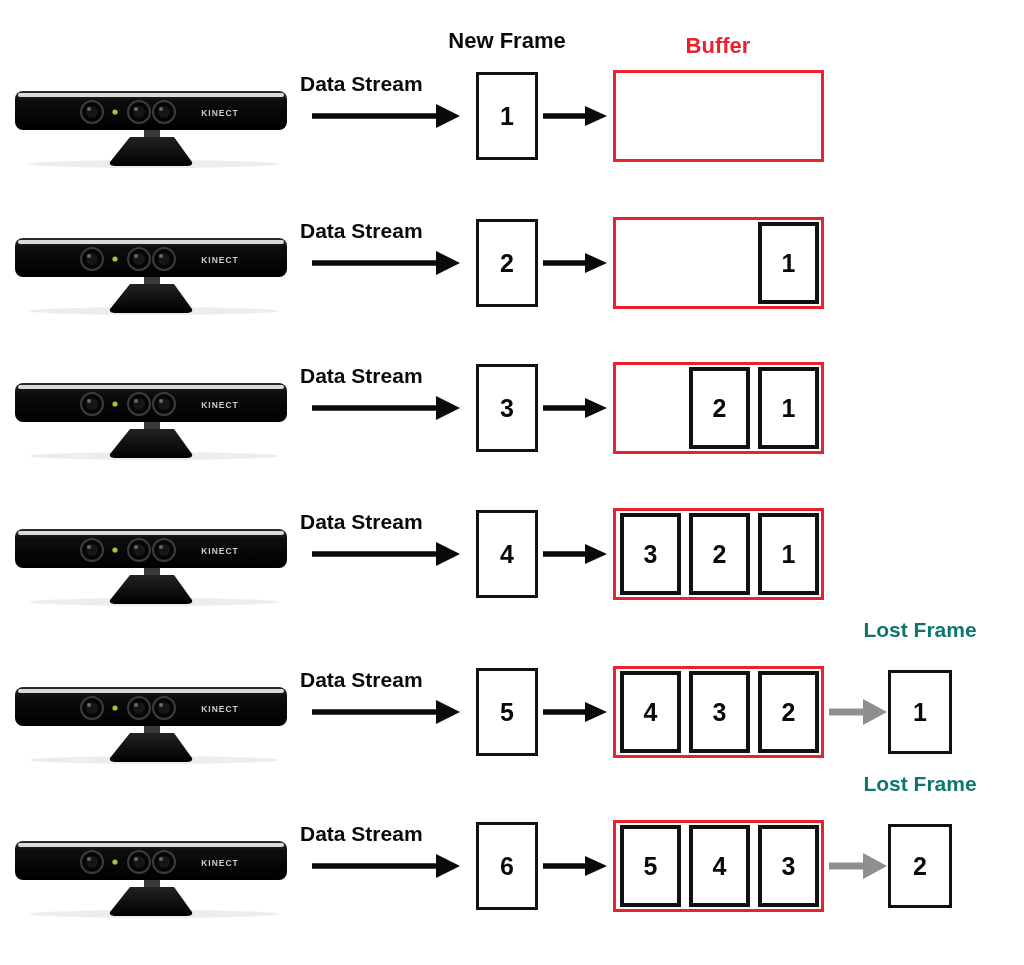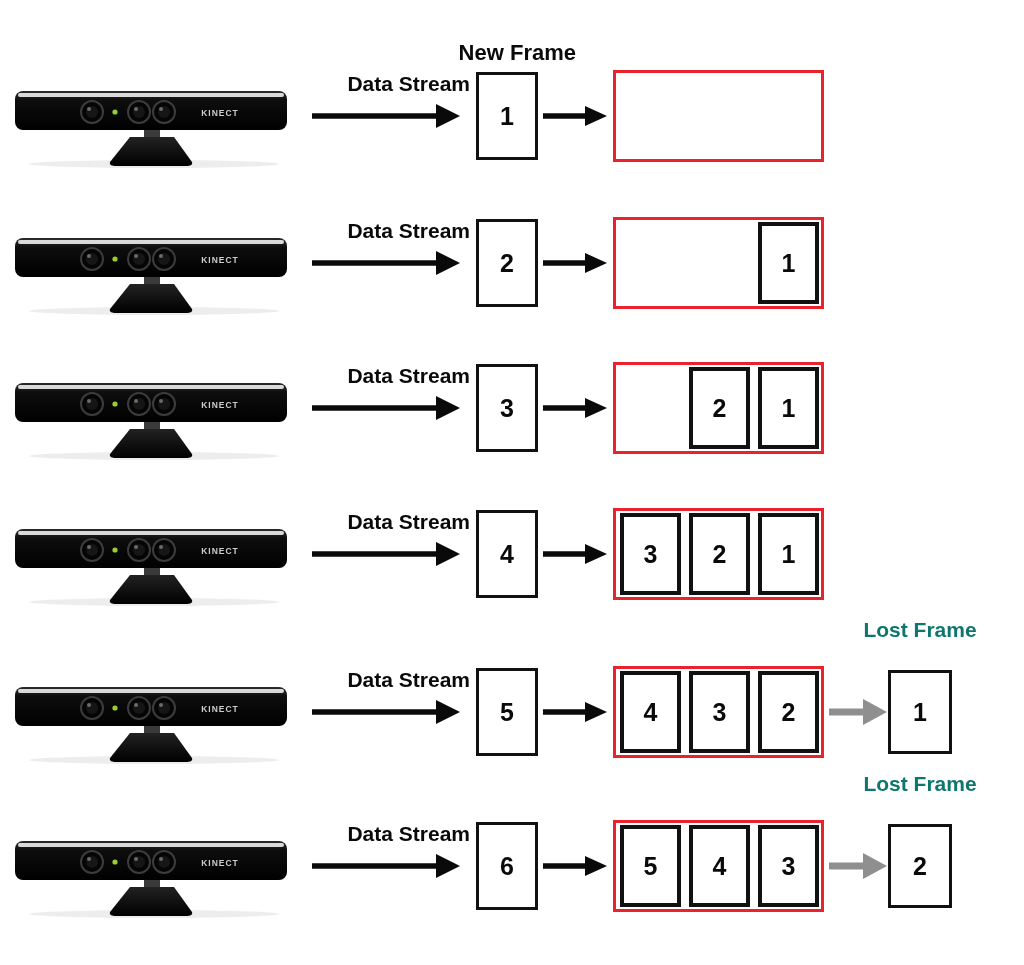--- a/index.html
+++ b/index.html
@@ -11,38 +11,38 @@
     overflow: hidden;
   }
   .stage { position: absolute; left: 0; top: 0; width: 1024px; height: 965px; }
 
   
   .col-header {
     position: absolute;
     font-size: 22px; font-weight: bold; color: #0a0a0a;
     text-align: center; white-space: nowrap;
   }
-  .col-header.new-frame { left: 438px; top: 40px; width: 138px; text-align: right; }
+  .col-header.new-frame { left: 438px; top: 28px; width: 138px; }
   .col-header.buffer    { left: 636px; top: 33px; width: 164px; color: #e8232d; }
 
   
   .row { position: absolute; left: 0; width: 1024px; height: 92px; }
   .row-1 { top: 70px; }
   .row-2 { top: 217px; }
   .row-3 { top: 362px; }
   .row-4 { top: 508px; }
   .row-5 { top: 666px; }
   .row-6 { top: 820px; }
 
   .kinect { position: absolute; left: 14px; top: 15px; width: 276px; height: 84px; }
 
   .stream-label {
     position: absolute; left: 300px; top: 2px; width: 170px;
     font-size: 21px; font-weight: bold; color: #0a0a0a;
-    text-align: right; white-space: nowrap;
+    text-align: left; white-space: nowrap;
   }
   .stream-arrow { position: absolute; left: 310px; top: 31px; width: 150px; height: 30px; }
   .short-arrow  { position: absolute; left: 543px; top: 33px; width: 64px;  height: 26px; }
   .lost-arrow   { position: absolute; left: 829px; top: 31px; width: 58px;  height: 30px; }
 
   .newframe-box {
     position: absolute; left: 476px; top: 2px;
     width: 62px; height: 88px; box-sizing: border-box;
     border: 3px solid #111111; background: #ffffff;
     display: flex; align-items: center; justify-content: center;
@@ -96,20 +96,21 @@
     <linearGradient id="standGrad" x1="0" y1="0" x2="0" y2="1">
       <stop offset="0" stop-color="#222222"></stop>
       <stop offset="1" stop-color="#000000"></stop>
     </linearGradient>
   </defs>
 </svg>
 
 <div class="stage">
 
   <div class="col-header new-frame">New Frame</div>
+  <div class="col-header buffer">Buffer</div>
 
   <div class="row row-1">
     <svg class="kinect" viewBox="0 0 276 84">
       <ellipse cx="140" cy="79" rx="125" ry="4" fill="#000000" opacity="0.07"></ellipse>
       <rect x="1" y="6" width="272" height="39" rx="8" fill="url(#barGrad)"></rect>
       <rect x="4" y="8" width="266" height="4" rx="2" fill="#eeeeee" opacity="0.9"></rect>
       <g>
         <circle cx="78" cy="27" r="11" fill="#050505" stroke="#3c3c3c" stroke-width="2"></circle>
         <circle cx="78" cy="27" r="6" fill="#161616"></circle>
         <circle cx="75" cy="24" r="2" fill="#6a6a6a"></circle>

